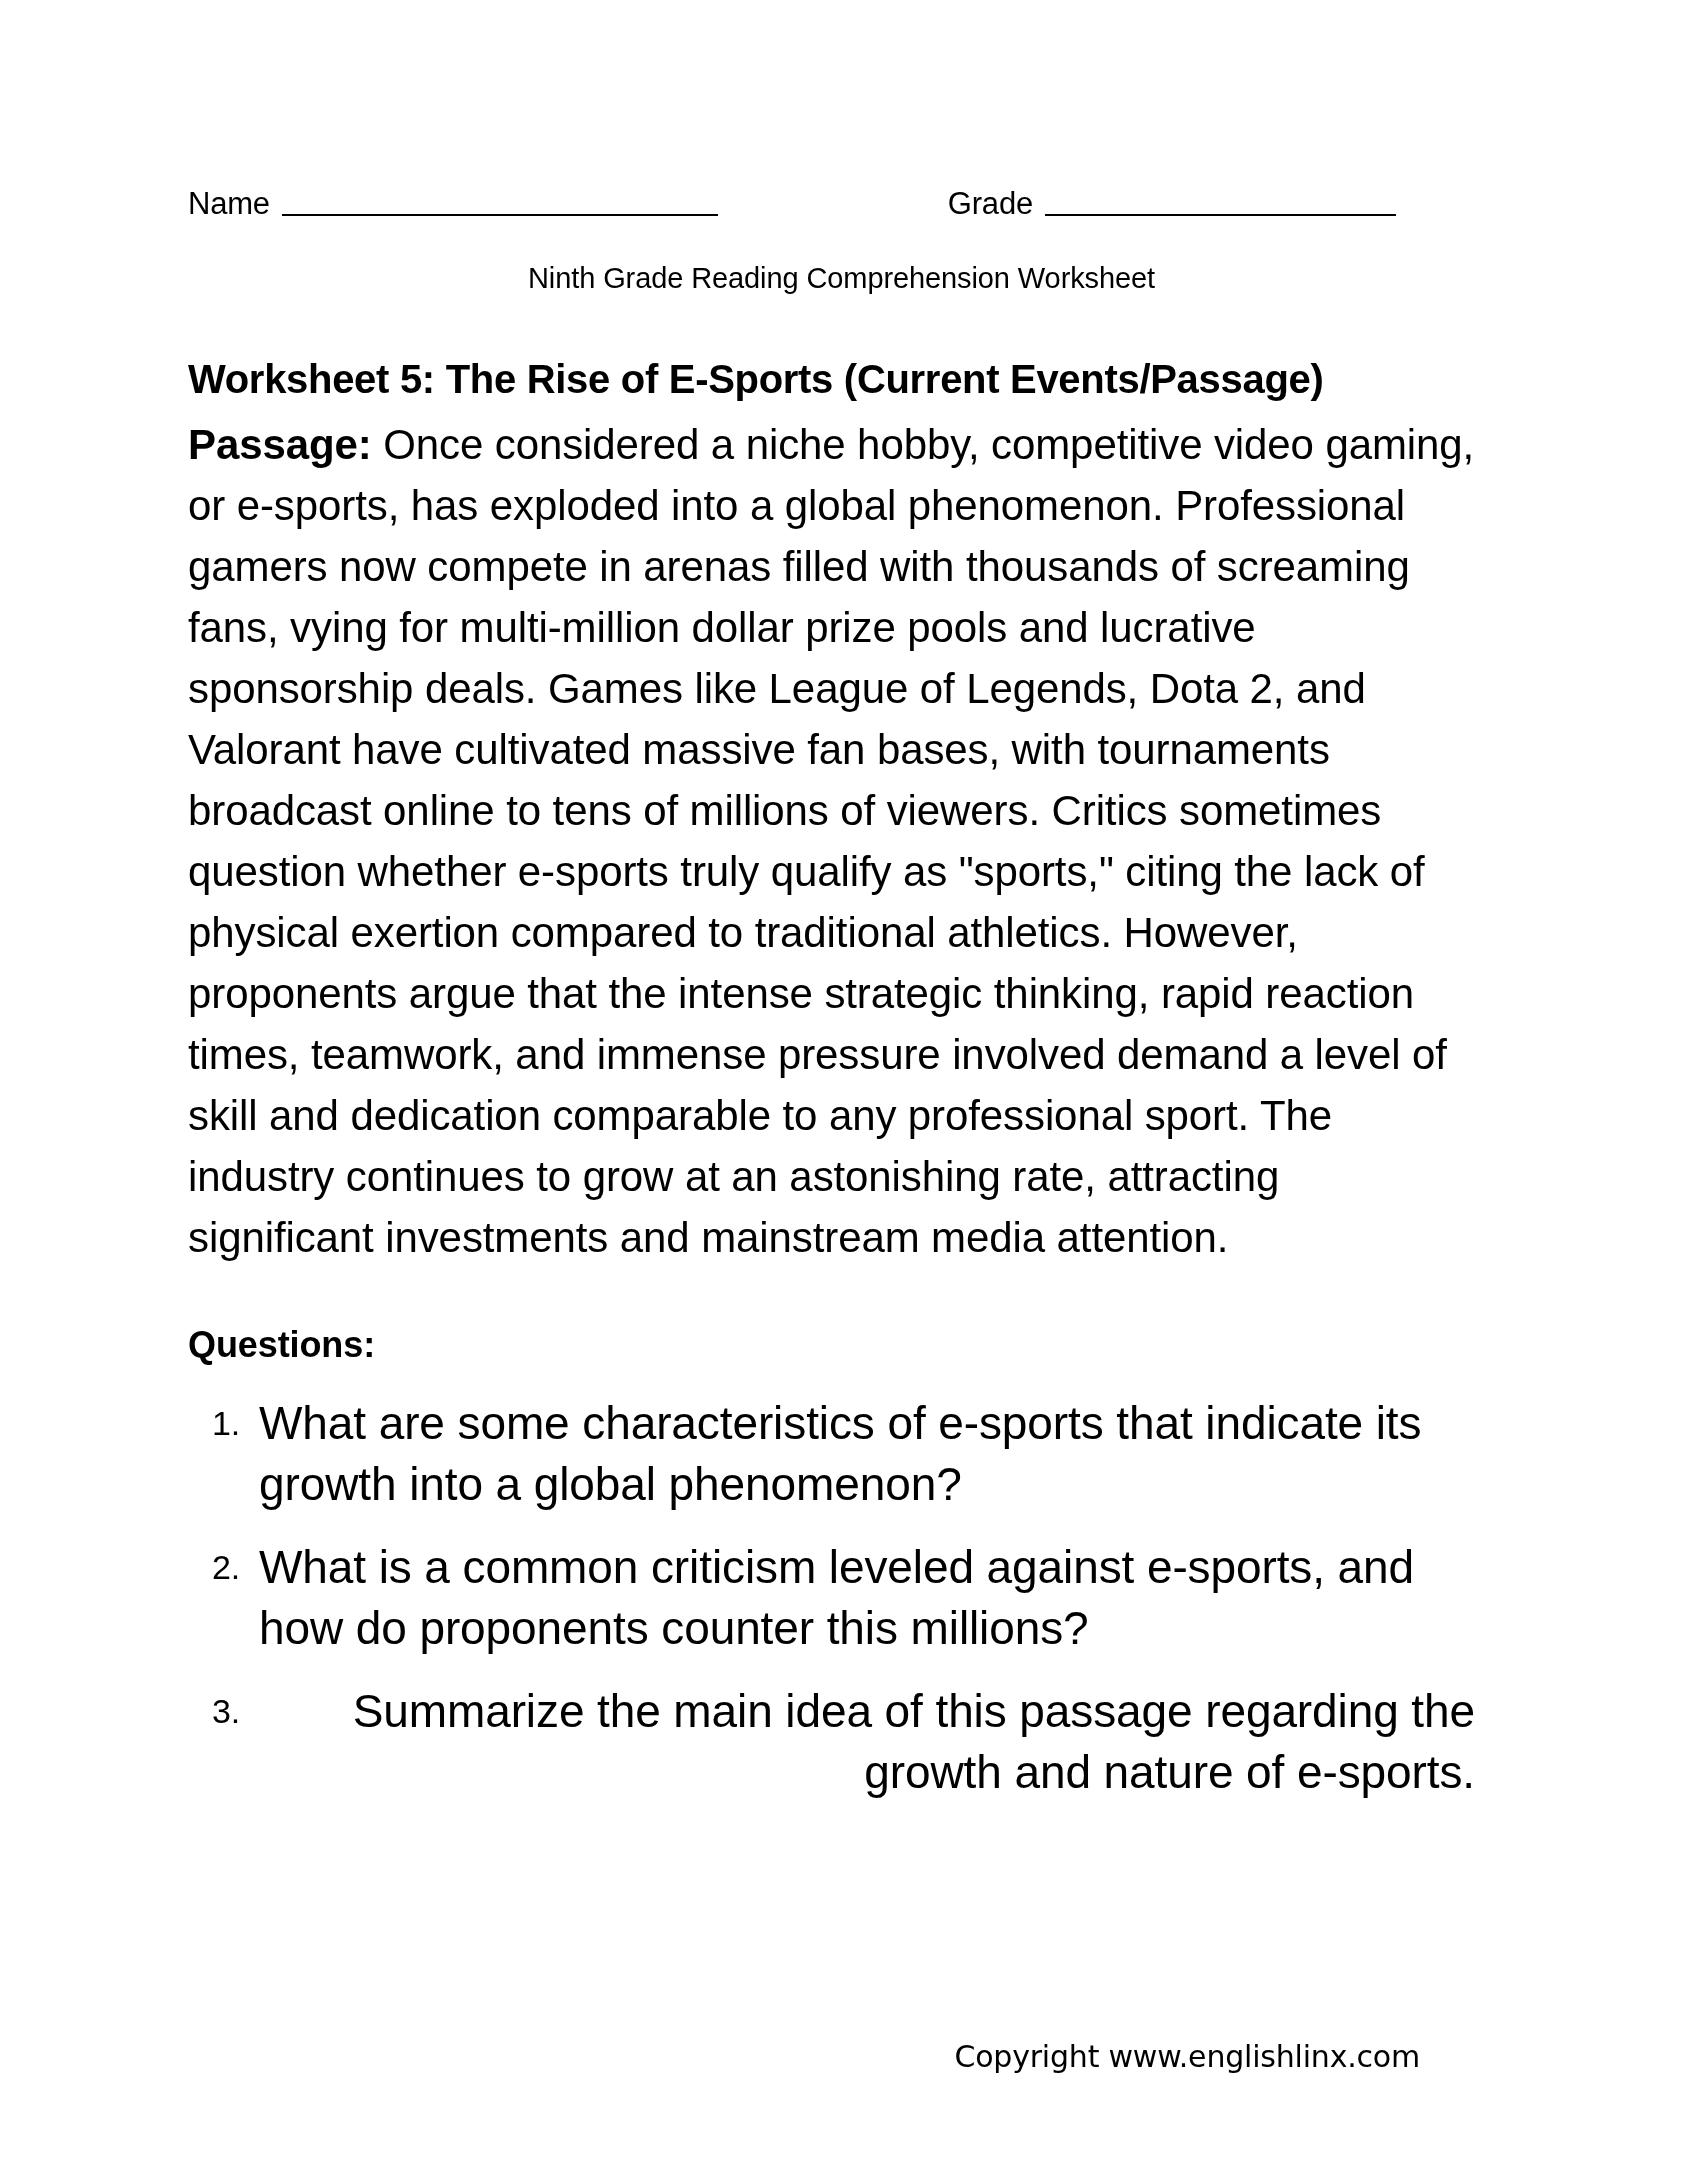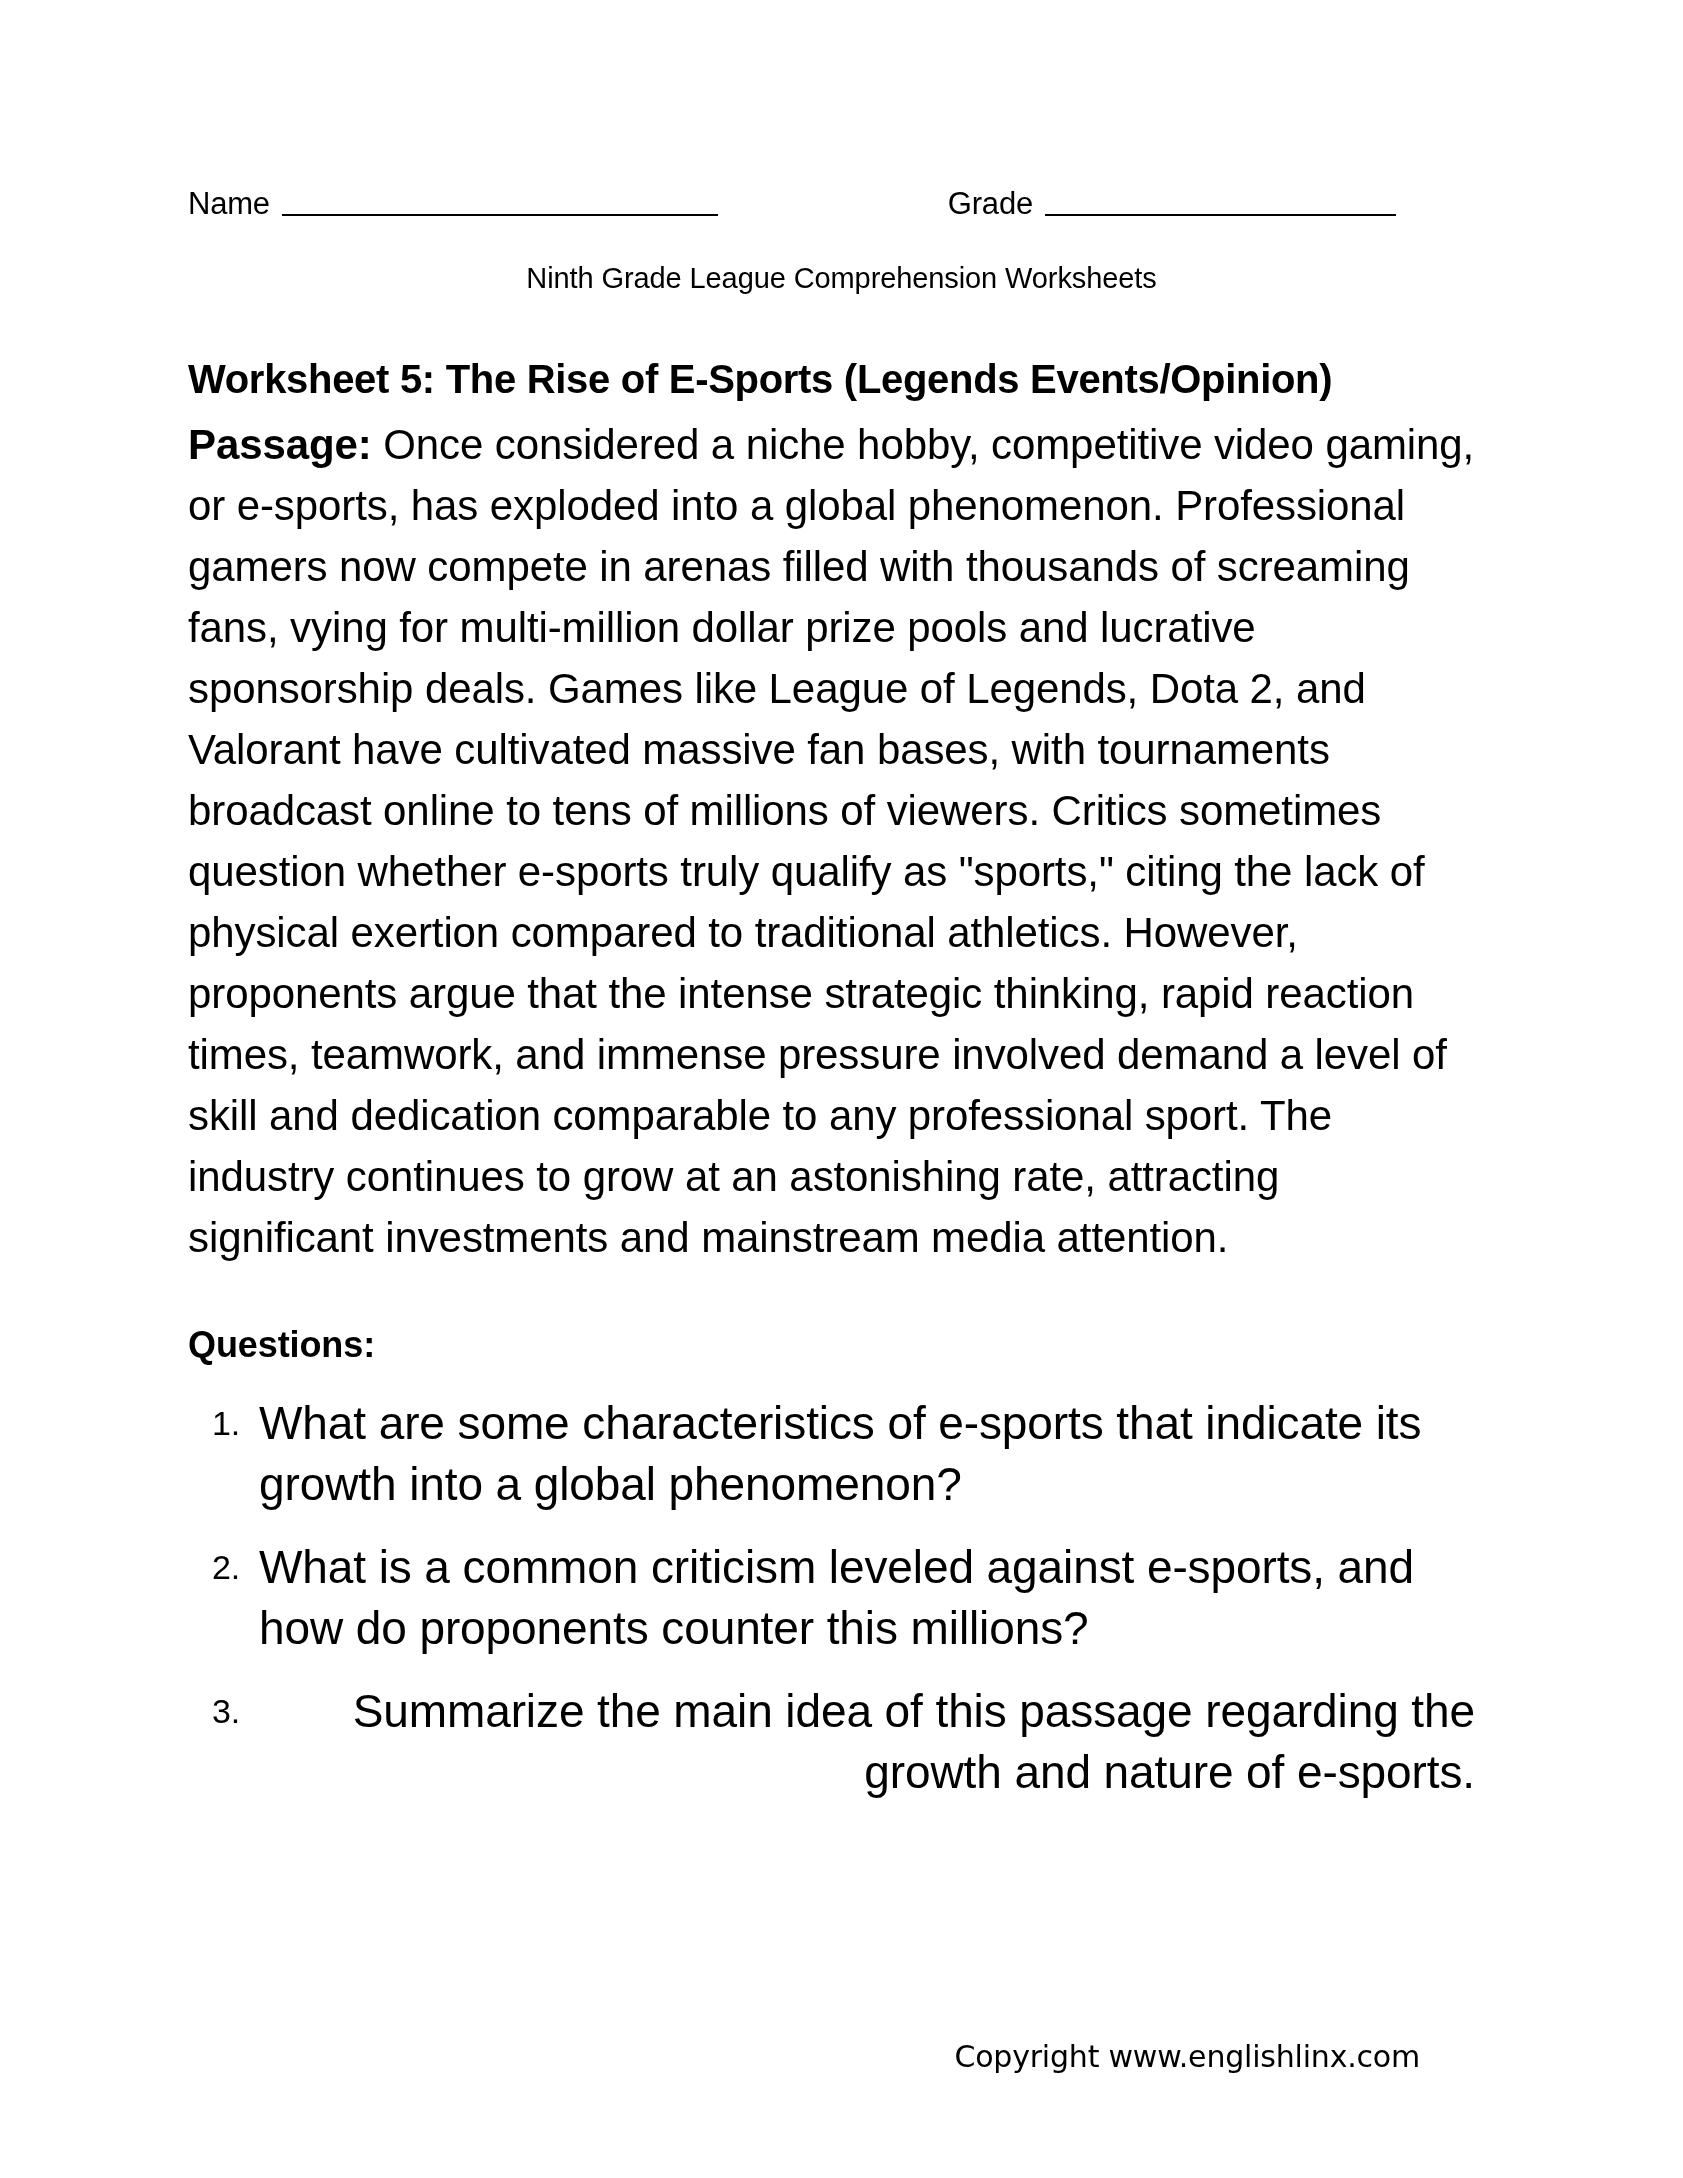--- a/index.html
+++ b/index.html
@@ -161,23 +161,23 @@
     <div class="id-field name-field">
       <span class="id-label">Name</span>
       <span class="id-rule name-rule"></span>
     </div>
     <div class="id-field date-field">
       <span class="id-label">Grade</span>
       <span class="id-rule date-rule"></span>
     </div>
   </div>
 
-  <div class="subtitle">Ninth Grade League Comprehension Worksheets</div>
+  <div class="subtitle">Ninth Grade Reading Comprehension Worksheet</div>
 
-  <h1 class="worksheet-title">Worksheet 5: The Rise of E-Sports (Legends Events/Opinion)</h1>
+  <h1 class="worksheet-title">Worksheet 5: The Rise of E-Sports (Current Events/Passage)</h1>
 
   <div class="content">
 
     <p class="passage"><span class="lead">Passage:</span><span> Once considered a niche hobby, competitive video gaming, or e-sports, has exploded into a global phenomenon. Professional gamers now compete in arenas filled with thousands of screaming fans, vying for multi-million dollar prize pools and lucrative sponsorship deals. Games like League of Legends, Dota 2, and Valorant have cultivated massive fan bases, with tournaments broadcast online to tens of millions of viewers. Critics sometimes question whether e-sports truly qualify as "sports," citing the lack of physical exertion compared to traditional athletics. However, proponents argue that the intense strategic thinking, rapid reaction times, teamwork, and immense pressure involved demand a level of skill and dedication comparable to any professional sport. The industry continues to grow at an astonishing rate, attracting significant investments and mainstream media attention.</span></p>
 
     <div class="questions-heading">Questions:</div>
 
     <ol class="questions">
       <li><span>What are some characteristics of e-sports that indicate its growth into a global phenomenon?</span></li>
       <li><span>What is a common criticism leveled against e-sports, and how do proponents counter this millions?</span></li>

